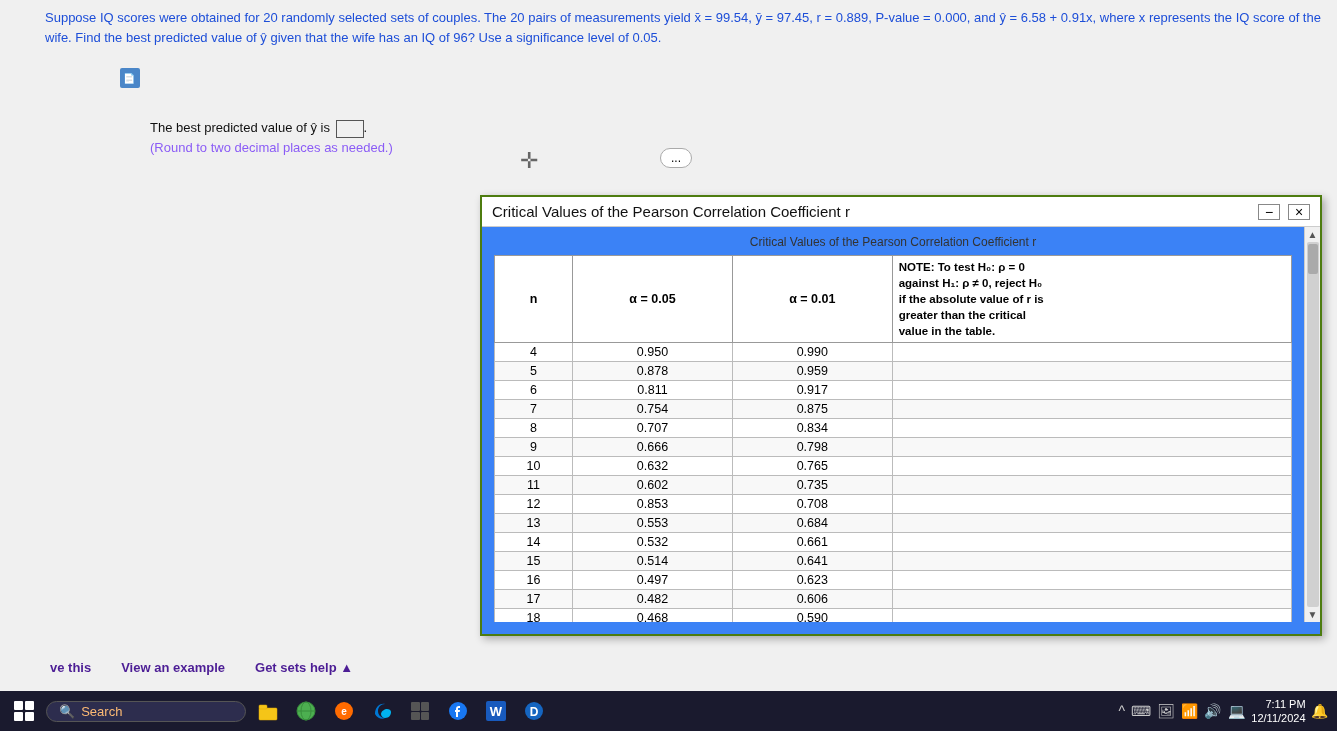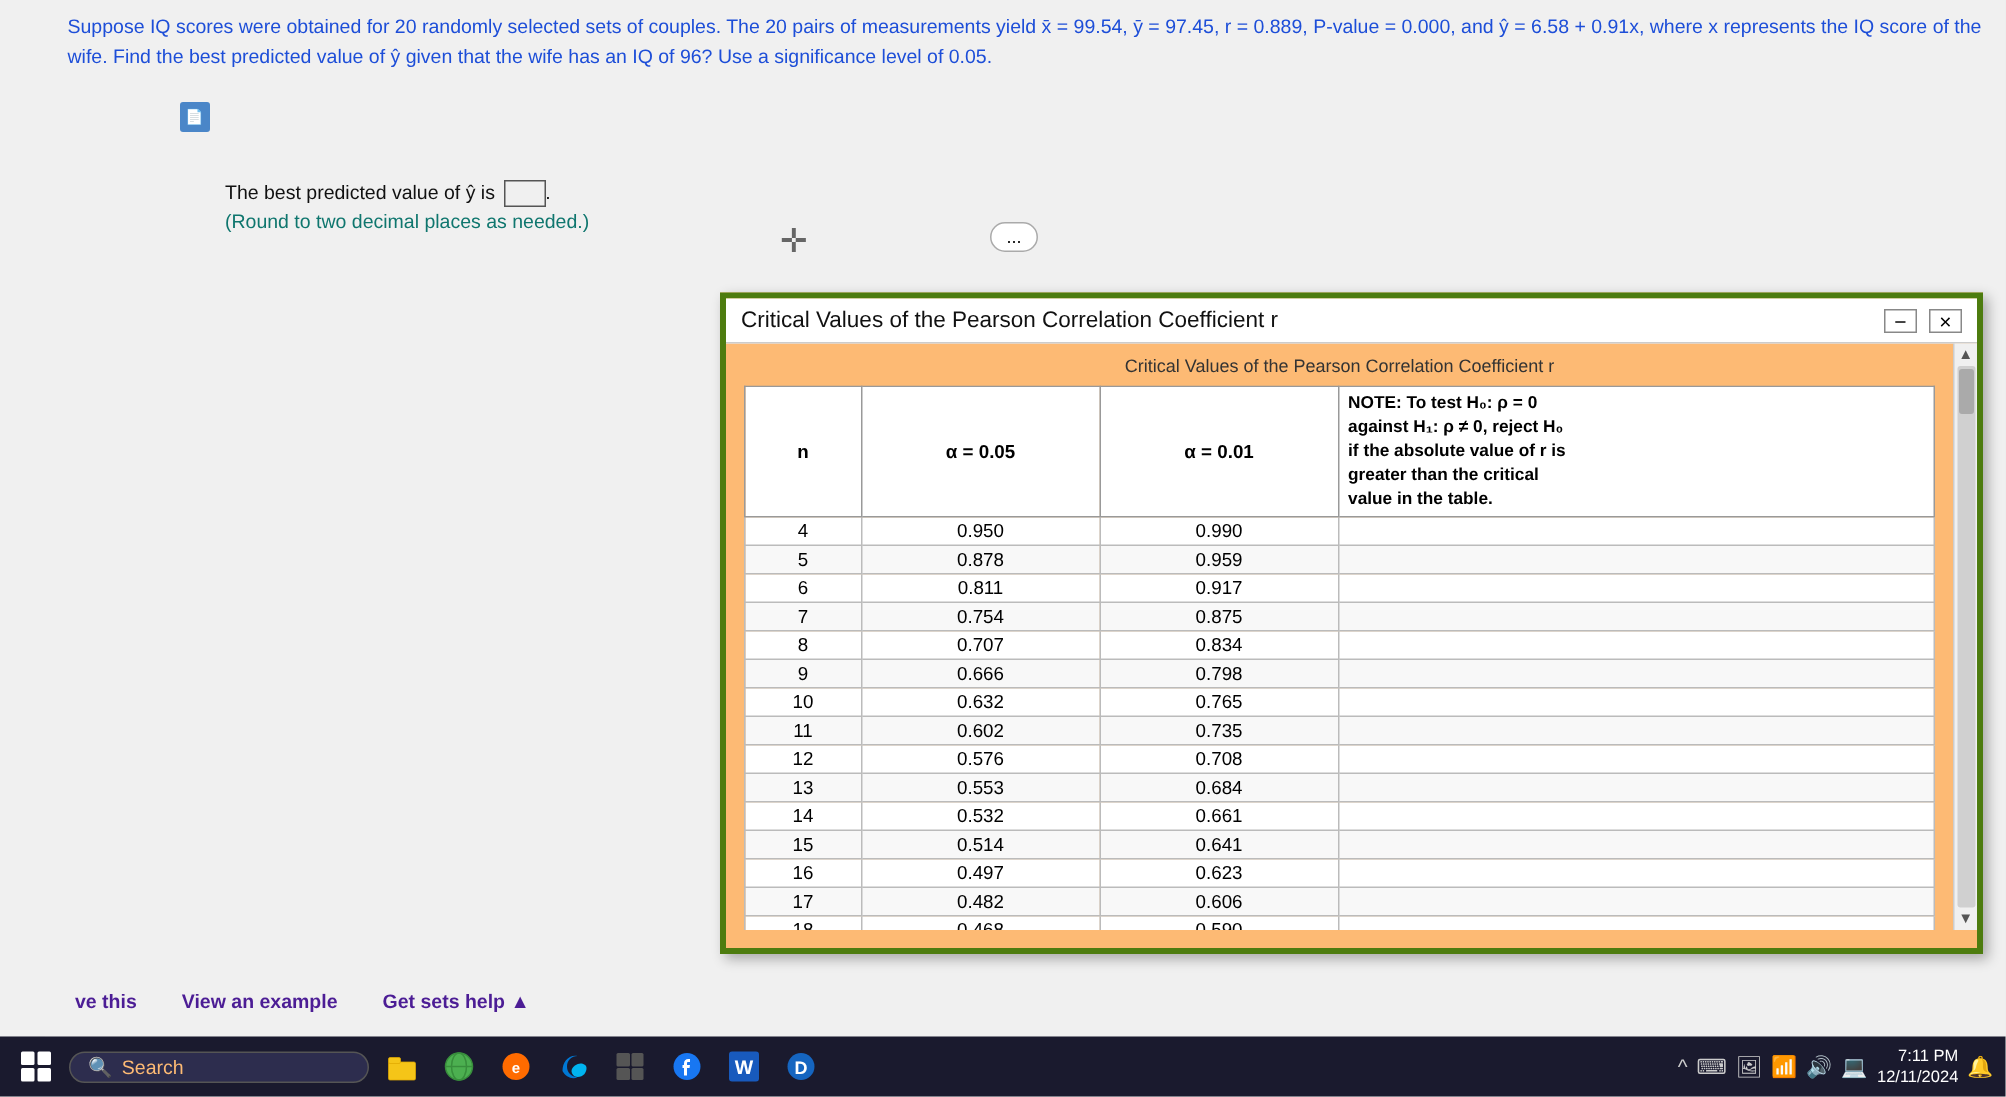--- a/index.html
+++ b/index.html
@@ -68,21 +68,21 @@
       display: inline-block;
       width: 28px;
       height: 18px;
       border: 1px solid #555;
       vertical-align: middle;
       margin-left: 2px;
     }
 
     .round-note {
       font-size: 13px;
-      color: #0f766e;
+      color: #8b5cf6;
       margin-top: 2px;
     }
 
     
     .icon-area {
       position: absolute;
       top: 68px;
       left: 120px;
       display: flex;
       align-items: center;
@@ -120,22 +120,22 @@
       cursor: pointer;
     }
 
     
     .popup {
       position: absolute;
       top: 195px;
       left: 480px;
       right: 15px;
       bottom: 55px;
-      background: #fdba74;
-      border: 4px solid #4d7c0f;
+      background: #3b82f6;
+      border: 2px solid #4d7c0f;
       box-shadow: 3px 3px 8px rgba(0,0,0,0.3);
     }
 
     .popup-titlebar {
       background: white;
       border-bottom: 1px solid #ccc;
       padding: 6px 10px;
       display: flex;
       justify-content: space-between;
       align-items: center;
@@ -507,21 +507,21 @@
                   <td></td>
                 </tr>
                 <tr>
                   <td>11</td>
                   <td>0.602</td>
                   <td>0.735</td>
                   <td></td>
                 </tr>
                 <tr>
                   <td>12</td>
-                  <td>0.576</td>
+                  <td>0.853</td>
                   <td>0.708</td>
                   <td></td>
                 </tr>
                 <tr>
                   <td>13</td>
                   <td>0.553</td>
                   <td>0.684</td>
                   <td></td>
                 </tr>
                 <tr>

